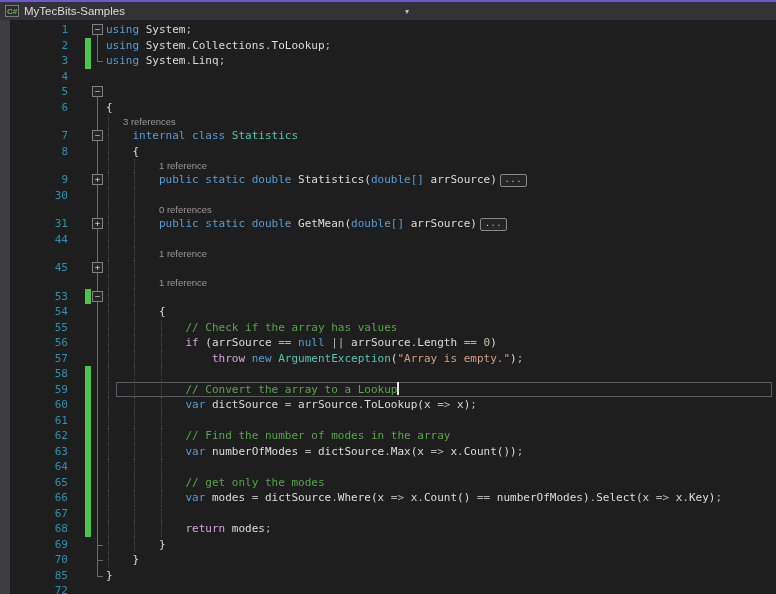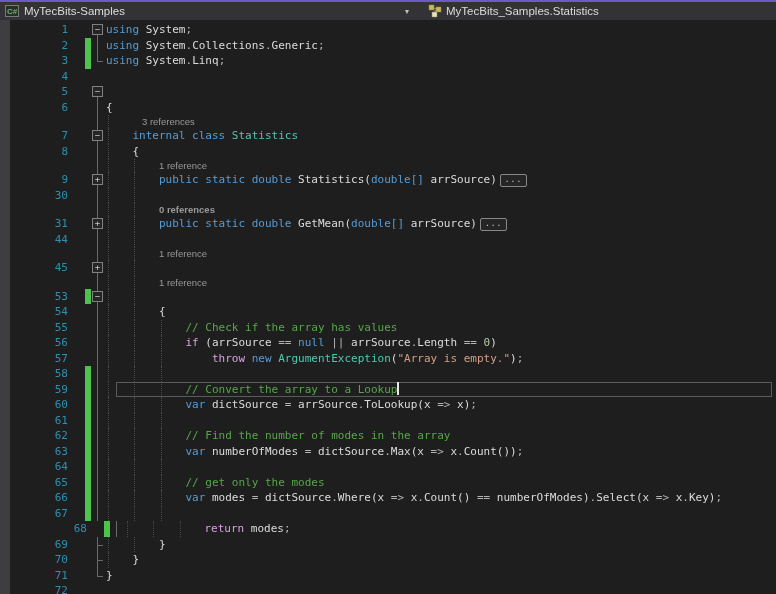--- a/index.html
+++ b/index.html
@@ -50,45 +50,36 @@
 <body>
 
 <div class="screen">
 
   <div class="navbar">
     <div class="nav-group proj-group">
       <span class="csharp-icon">C#</span>
       <span>MyTecBits-Samples</span>
     </div>
     <div class="dd-arrow">▾</div>
-    <div class="nav-group type-group">
-      <svg class="class-icon" width="14" height="14" viewBox="0 0 14 14">
-        <rect x="1" y="1" width="5" height="5" fill="#CBB758" stroke="#8a8350" stroke-width="0.5"></rect>
-        <rect x="8" y="3" width="5" height="5" fill="#CBB758" stroke="#8a8350" stroke-width="0.5"></rect>
-        <rect x="4" y="8" width="5" height="5" fill="#E8E3C0" stroke="#8a8350" stroke-width="0.5"></rect>
-        <path d="M6 4 L8 5 M7 8 L7 6" stroke="#9a9a9a" stroke-width="1" fill="none"></path>
-      </svg>
-      <span>MyTecBits_Samples.Statistics</span>
-    </div>
   </div>
 
   <div class="leftstrip"></div>
 
   <div class="rows" id="rows">
       <div class="row" style="height: 15.5px; line-height: 15.5px;">
         <div class="fline below"></div>
         <div class="num">1</div>
         <div class="fold-box">−</div>
         <div class="code"><span class="k">using </span><span class="i">System</span><span class="o">;</span></div>
       </div>
       <div class="row" style="height: 15.5px; line-height: 15.5px;">
         <div class="fline"></div>
         <div class="num">2</div>
         <div class="chg"></div>
-        <div class="code"><span class="k">using </span><span class="i">System</span><span class="o">.</span><span class="i">Collections</span><span class="o">.</span><span class="i">Generic</span><span class="o">;</span></div>
+        <div class="code"><span class="k">using </span><span class="i">System</span><span class="o">.</span><span class="i">Collections</span><span class="o">.</span><span class="i">ToLookup</span><span class="o">;</span></div>
       </div>
       <div class="row" style="height: 15.5px; line-height: 15.5px;">
         <div class="fline half"></div>
         <div class="ftick"></div>
         <div class="num">3</div>
         <div class="chg"></div>
         <div class="code"><span class="k">using </span><span class="i">System</span><span class="o">.</span><span class="i">Linq</span><span class="o">;</span></div>
       </div>
       <div class="row" style="height: 15.5px; line-height: 15.5px;">
         <div class="num">4</div>
@@ -100,21 +91,21 @@
         <div class="fold-box">−</div>
       </div>
       <div class="row" style="height: 15.5px; line-height: 15.5px;">
         <div class="fline"></div>
         <div class="num">6</div>
         <div class="code"><span class="i">{</span></div>
       </div>
       <div class="row" style="height: 13px; line-height: 13px;">
         <div class="guide" style="left: 108px;"></div>
         <div class="fline"></div>
-        <div class="lens" style="left: 142px;">3 references</div>
+        <div class="lens" style="left: 123px;">3 references</div>
       </div>
       <div class="row" style="height: 15.5px; line-height: 15.5px;">
         <div class="guide" style="left: 108px;"></div>
         <div class="fline"></div>
         <div class="num">7</div>
         <div class="fold-box">−</div>
         <div class="code"><span class="i">    </span><span class="k">internal class </span><span class="t">Statistics</span></div>
       </div>
       <div class="row" style="height: 15.5px; line-height: 15.5px;">
         <div class="guide" style="left: 108px;"></div>
@@ -140,21 +131,21 @@
         <div class="guide" style="left: 108px;"></div>
         <div class="guide" style="left: 134.48px;"></div>
         <div class="fline"></div>
         <div class="num">30</div>
         <div class="code"></div>
       </div>
       <div class="row" style="height: 13px; line-height: 13px;">
         <div class="guide" style="left: 108px;"></div>
         <div class="guide" style="left: 134.48px;"></div>
         <div class="fline"></div>
-        <div class="lens" style="left: 158.96px; font-weight: bold;">0 references</div>
+        <div class="lens" style="left: 158.96px;">0 references</div>
       </div>
       <div class="row" style="height: 15.5px; line-height: 15.5px;">
         <div class="guide" style="left: 108px;"></div>
         <div class="guide" style="left: 134.48px;"></div>
         <div class="fline"></div>
         <div class="num">31</div>
         <div class="fold-box">+</div>
         <div class="code"><span class="i">        </span><span class="k">public static double </span><span class="i">GetMean(</span><span class="k">double[]</span><span class="i"> arrSource)</span><div class="dots" style="display: inline-block;">...</div></div>
       </div>
       <div class="row" style="height: 15.5px; line-height: 15.5px;">
@@ -306,21 +297,21 @@
       </div>
       <div class="row" style="height: 15.5px; line-height: 15.5px;">
         <div class="guide" style="left: 108px;"></div>
         <div class="guide" style="left: 134.48px;"></div>
         <div class="guide" style="left: 160.96px;"></div>
         <div class="fline"></div>
         <div class="num">67</div>
         <div class="chg"></div>
         <div class="code"></div>
       </div>
-      <div class="row" style="height: 15.5px; line-height: 15.5px; margin-left: 19px;">
+      <div class="row" style="height: 15.5px; line-height: 15.5px;">
         <div class="guide" style="left: 108px;"></div>
         <div class="guide" style="left: 134.48px;"></div>
         <div class="guide" style="left: 160.96px;"></div>
         <div class="fline"></div>
         <div class="num">68</div>
         <div class="chg"></div>
         <div class="code"><span class="i">            </span><span class="c">return </span><span class="i">modes</span><span class="o">;</span></div>
       </div>
       <div class="row" style="height: 15.5px; line-height: 15.5px;">
         <div class="guide" style="left: 108px;"></div>
@@ -333,21 +324,21 @@
       <div class="row" style="height: 15.5px; line-height: 15.5px;">
         <div class="guide" style="left: 108px;"></div>
         <div class="fline"></div>
         <div class="ftick"></div>
         <div class="num">70</div>
         <div class="code"><span class="i">    }</span></div>
       </div>
       <div class="row" style="height: 15.5px; line-height: 15.5px;">
         <div class="fline half"></div>
         <div class="ftick"></div>
-        <div class="num">71</div>
+        <div class="num">85</div>
         <div class="code"><span class="i">}</span></div>
       </div>
       <div class="row" style="height: 15.5px; line-height: 15.5px;">
         <div class="num">72</div>
         <div class="code"></div>
       </div>
     </div>
 
 </div>
 

